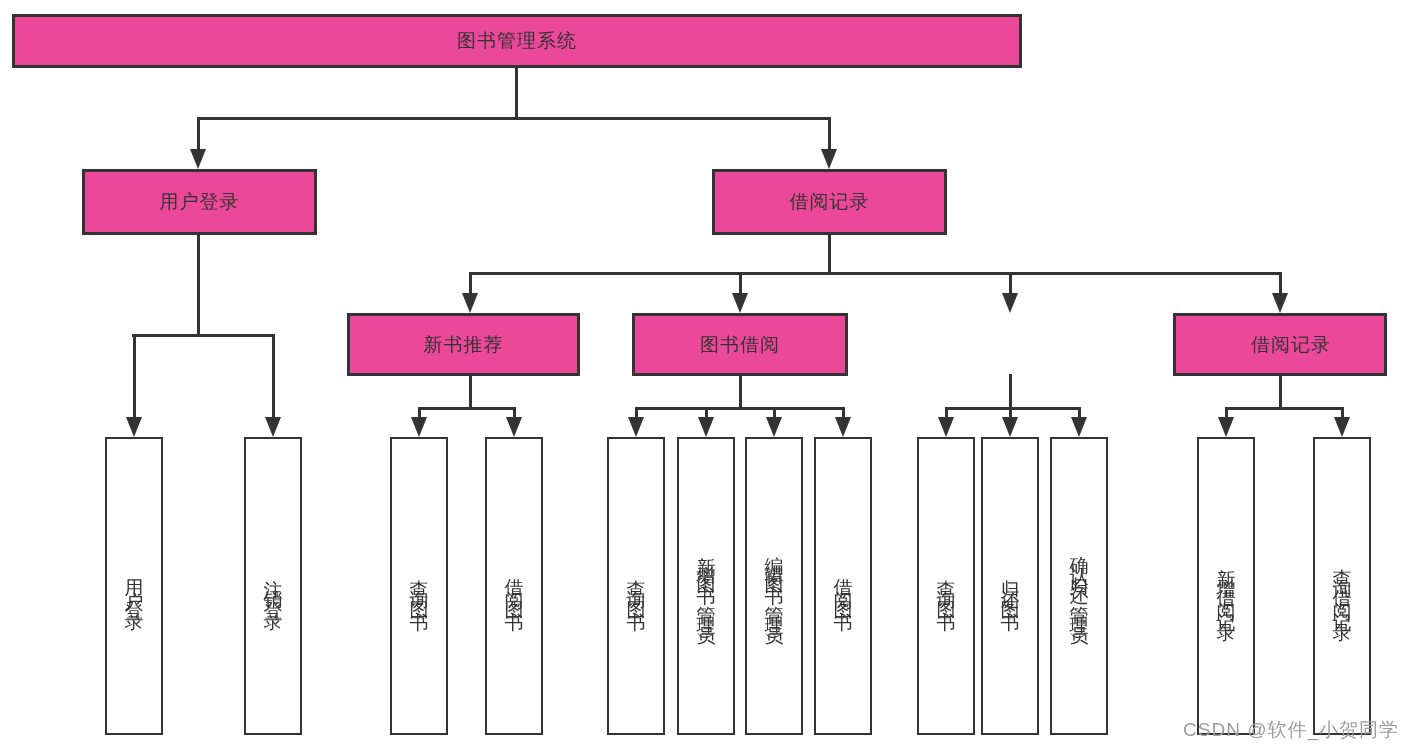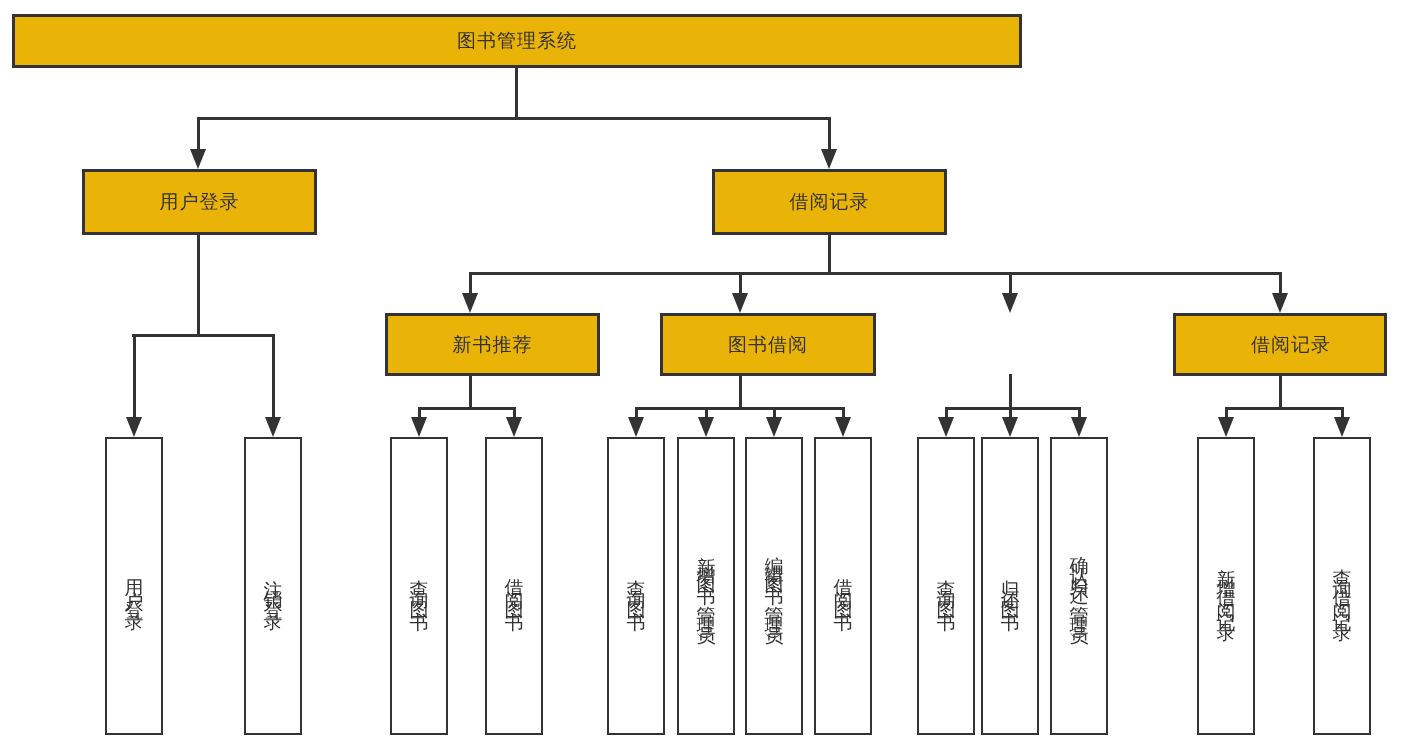--- a/index.html
+++ b/index.html
@@ -9,21 +9,21 @@
     height: 747px;
     background: #ffffff;
     font-family: "Liberation Sans", "DejaVu Sans", sans-serif;
     color: #333333;
     overflow: hidden;
   }
   .box {
     position: absolute;
     box-sizing: border-box;
     border: 3px solid #333333;
-    background: #eab308;
+    background: #ec4899;
     display: flex;
     align-items: center;
     justify-content: center;
     font-size: 19px;
     letter-spacing: 1px;
     color: #333333;
     text-align: center;
   }
   .leaf {
     position: absolute;
@@ -96,24 +96,24 @@
   <div class="h" style="left:469px;top:272px;width:813px;"></div>
   <div class="v" style="left:469px;top:272px;height:22px;"></div>
   <div class="tri" style="left:462px;top:293px;"></div>
   <div class="v" style="left:739px;top:272px;height:22px;"></div>
   <div class="tri" style="left:732px;top:293px;"></div>
   <div class="v" style="left:1009px;top:272px;height:22px;"></div>
   <div class="tri" style="left:1002px;top:293px;"></div>
   <div class="v" style="left:1279px;top:272px;height:22px;"></div>
   <div class="tri" style="left:1272px;top:293px;"></div>
 
-  <div class="box" style="left:385px;top:313px;width:215px;height:63px;">
+  <div class="box" style="left:347px;top:313px;width:233px;height:63px;">
     <span>新书推荐</span>
   </div>
-  <div class="box" style="left:632px;top:313px;width:216px;height:63px;margin-left:28px;">
+  <div class="box" style="left:632px;top:313px;width:216px;height:63px;">
     <span>图书借阅</span>
   </div>
   <div class="box" style="left:1173px;top:313px;width:214px;height:63px;padding-left:22px;">
     <span>借阅记录</span>
   </div>
 
   <div class="v" style="left:469px;top:374px;height:35px;"></div>
   <div class="v" style="left:739px;top:374px;height:35px;"></div>
   <div class="v" style="left:1009px;top:374px;height:35px;"></div>
   <div class="v" style="left:1279px;top:374px;height:35px;"></div>
@@ -160,14 +160,15 @@
   <div class="leaf long" style="left:745px;">编辑图书（管理员）</div>
   <div class="leaf" style="left:814px;">借阅图书</div>
 
   <div class="leaf" style="left:917px;">查询图书</div>
   <div class="leaf" style="left:981px;">归还图书</div>
   <div class="leaf long" style="left:1050px;">确认归还（管理员）</div>
 
   <div class="leaf" style="left:1197px;">新增借阅记录</div>
   <div class="leaf" style="left:1313px;">查询借阅记录</div>
 
+  <div class="watermark">CSDN @软件_小贺同学</div>
 
 </div>
 
 </body></html>

